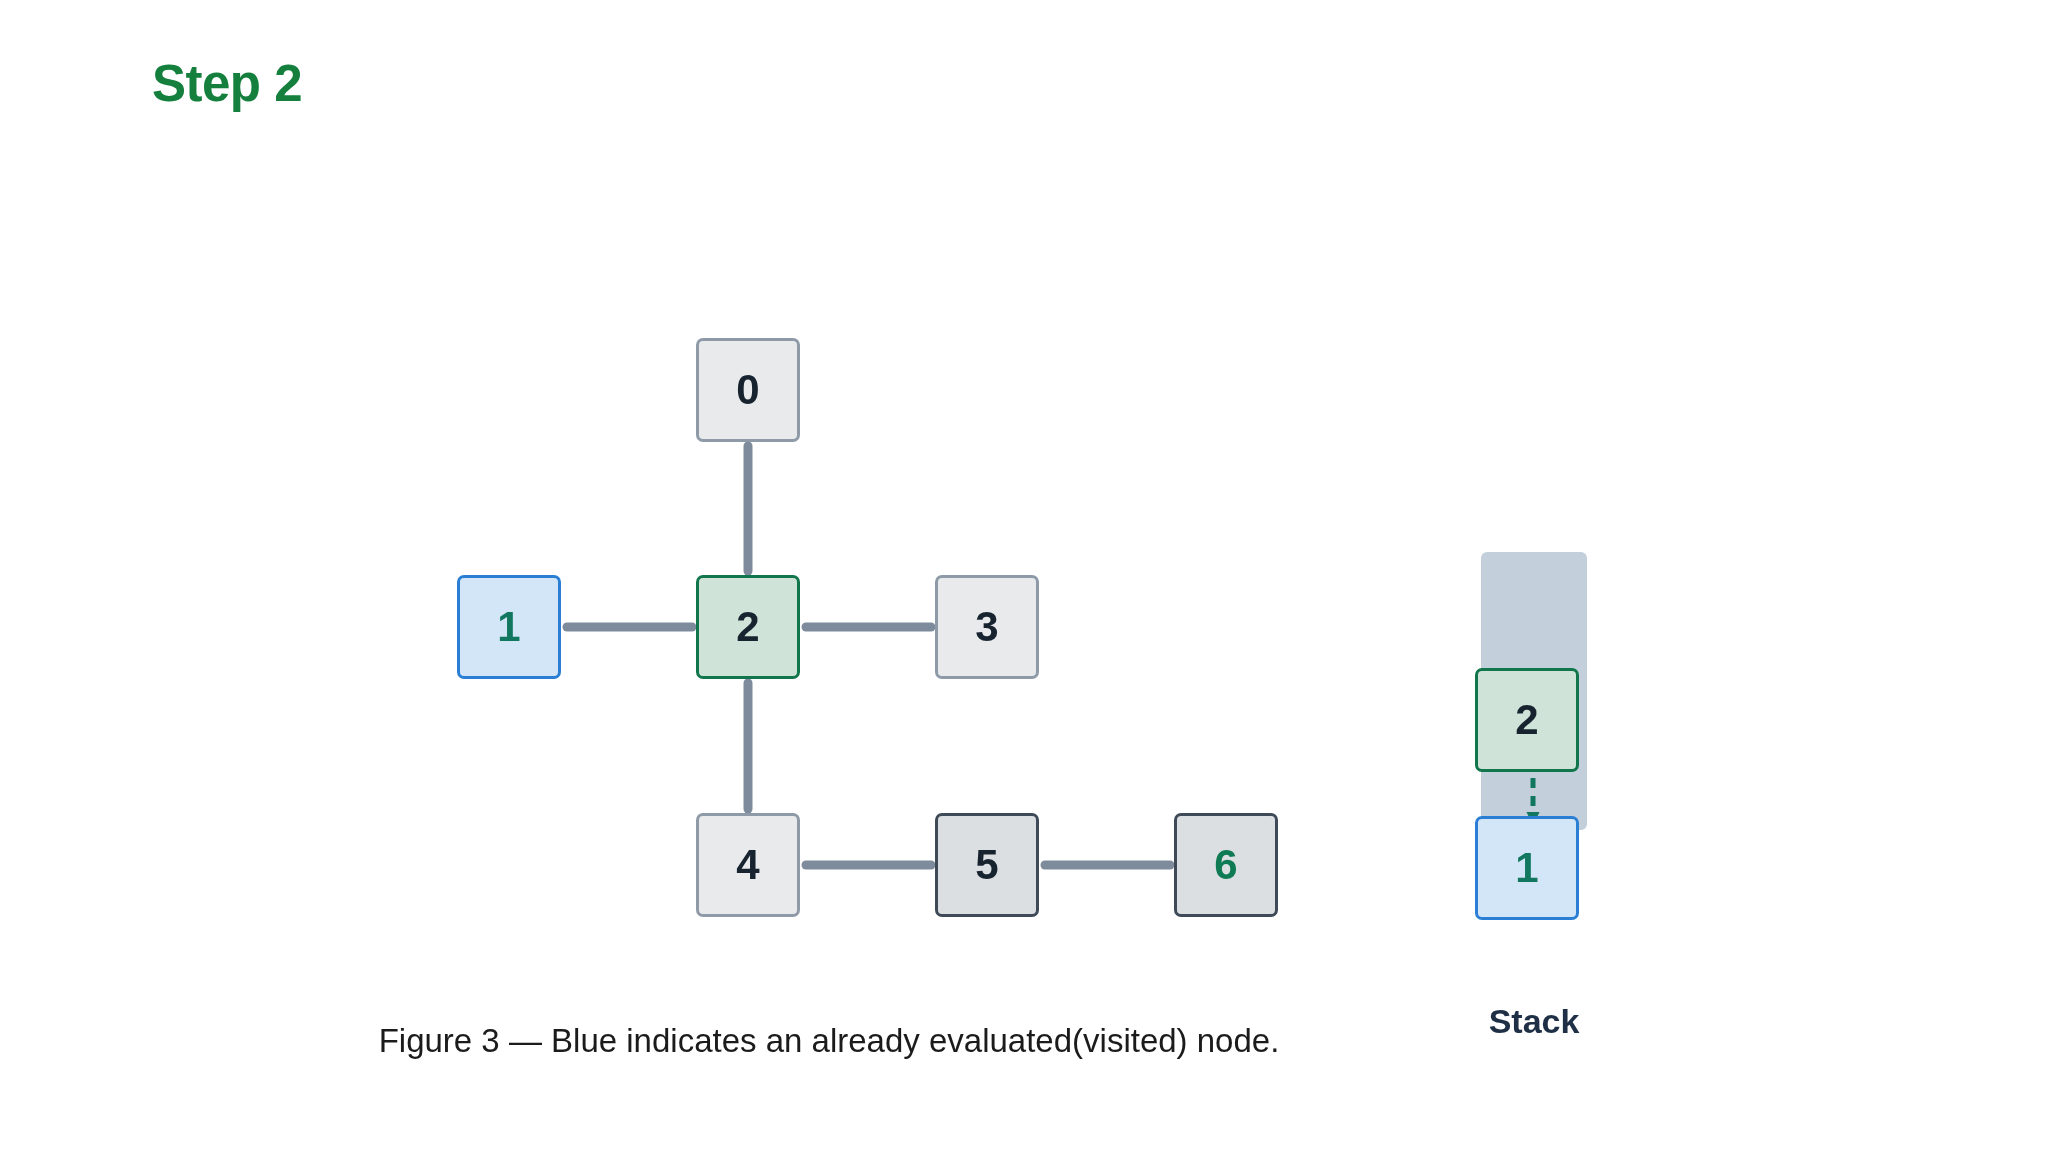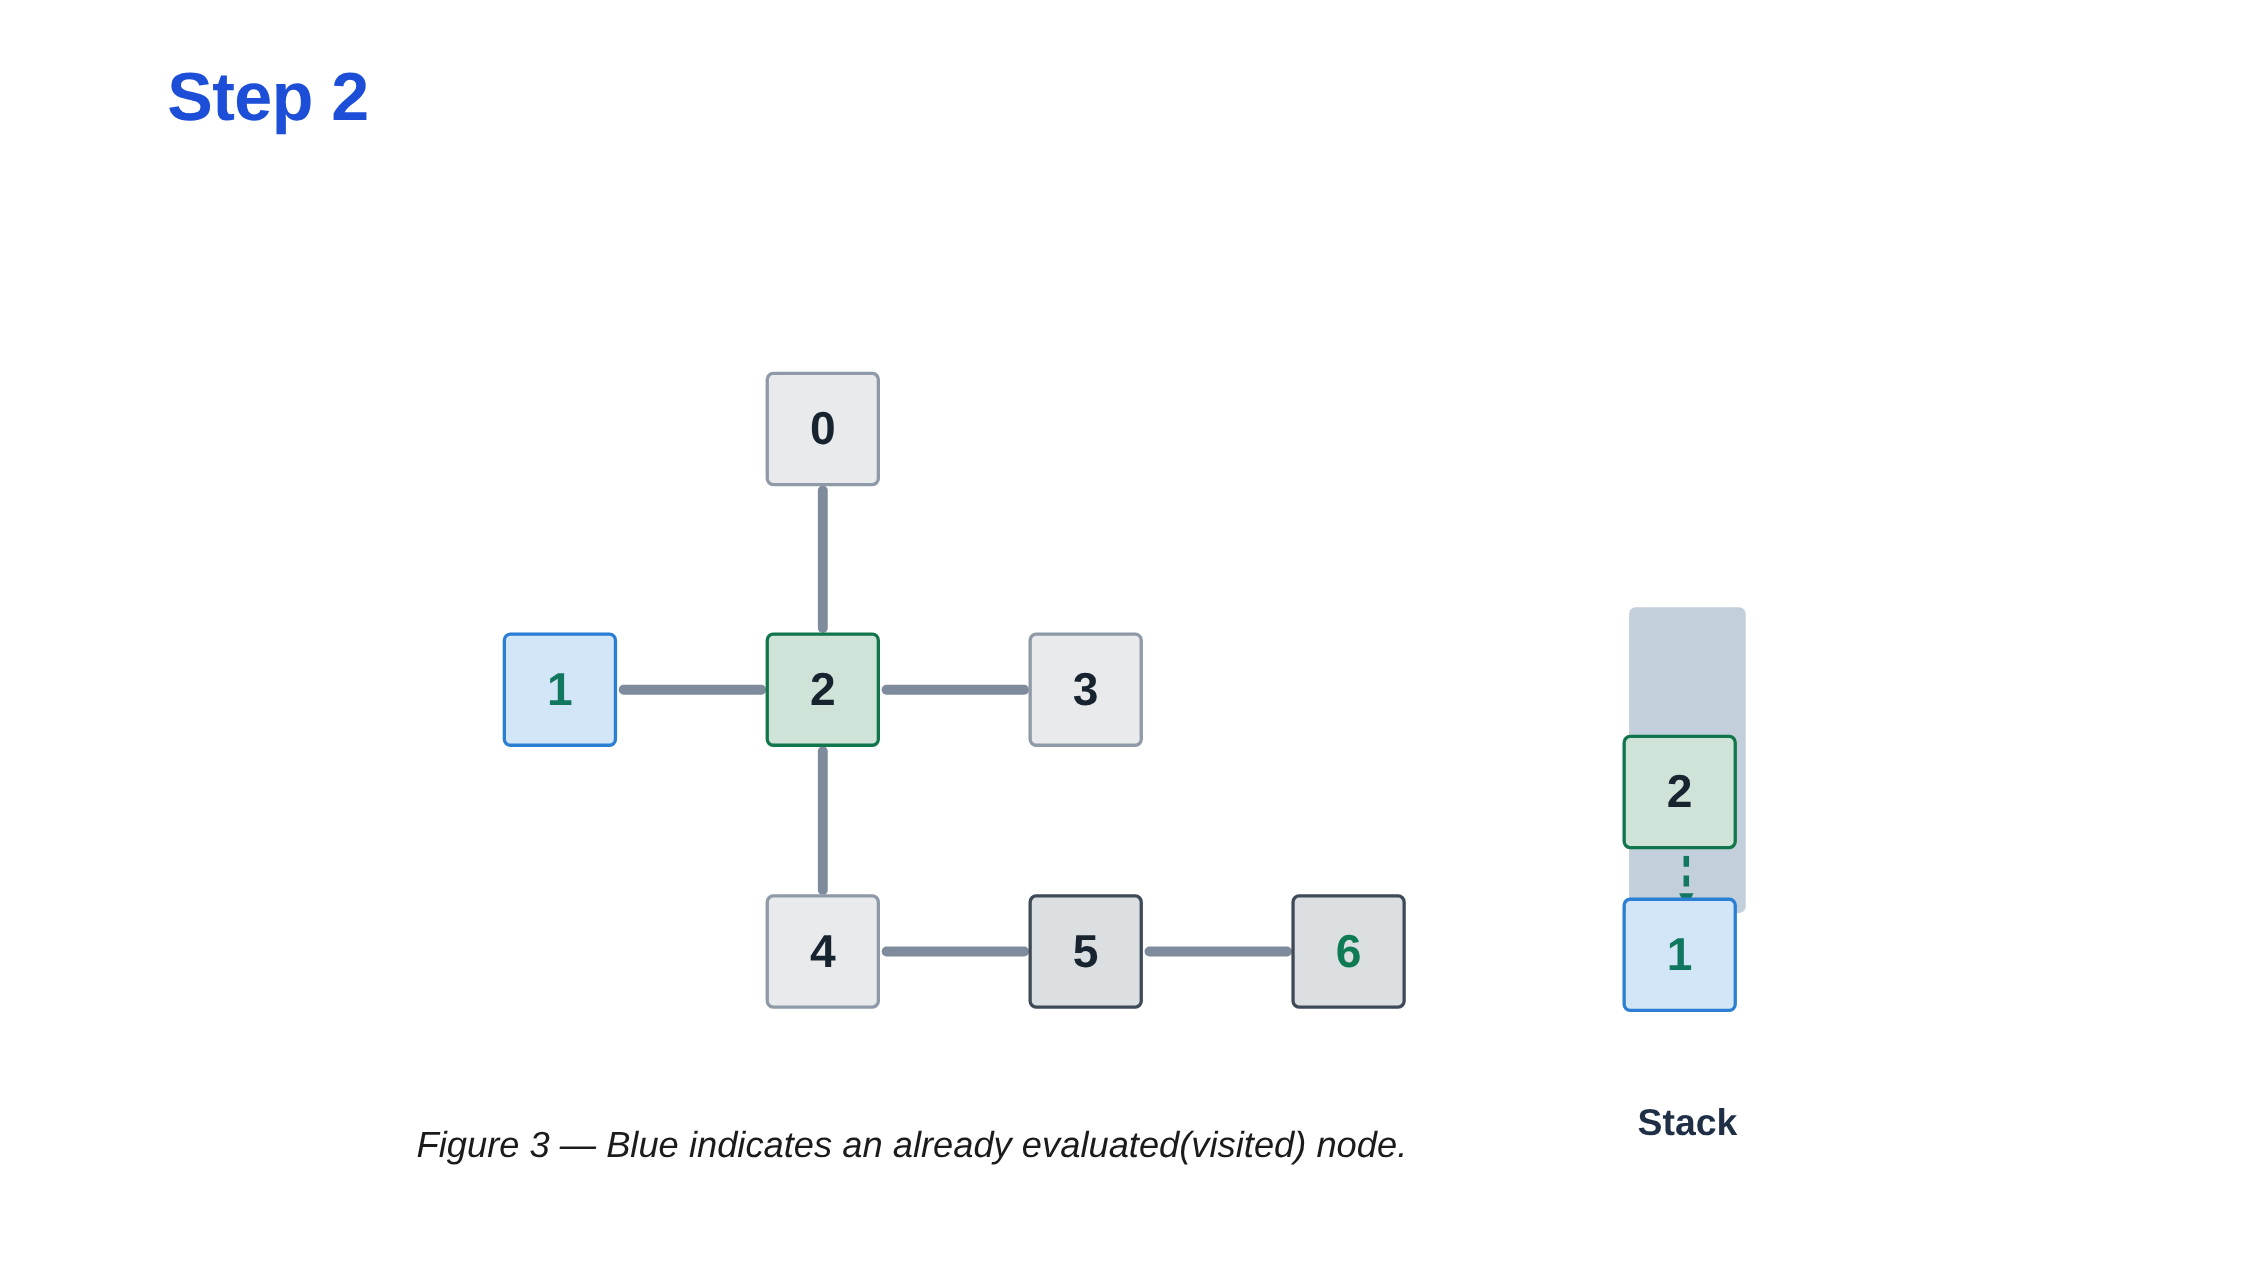--- a/index.html
+++ b/index.html
@@ -12,23 +12,23 @@
     height: 1152px;
     font-family: "Liberation Sans", sans-serif;
     position: relative;
     overflow: hidden;
   }
 
   #page-title {
     position: absolute;
     left: 152px;
     top: 58px;
-    font-size: 62px;
-    font-weight: bold;
-    color: #1d4ed8;
+    font-size: 51px;
+    font-weight: bold;
+    color: #15803d;
     letter-spacing: -0.5px;
     line-height: 1;
   }
 
   
   #graph {
     position: absolute;
     left: 0;
     top: 0;
     width: 2048px;
@@ -137,21 +137,20 @@
   
   #caption {
     position: absolute;
     left: 0;
     top: 1024px;
     width: 1658px;
     text-align: center;
     font-size: 33px;
     color: #1b1b1b;
     line-height: 1;
-    font-style: italic;
   }
 </style>
 </head>
 <body>
 
 <div id="page-title">Step 2</div>
 
 <div id="graph">
 
   <svg id="edge-layer" viewBox="0 0 2048 1152" xmlns="http://www.w3.org/2000/svg">

